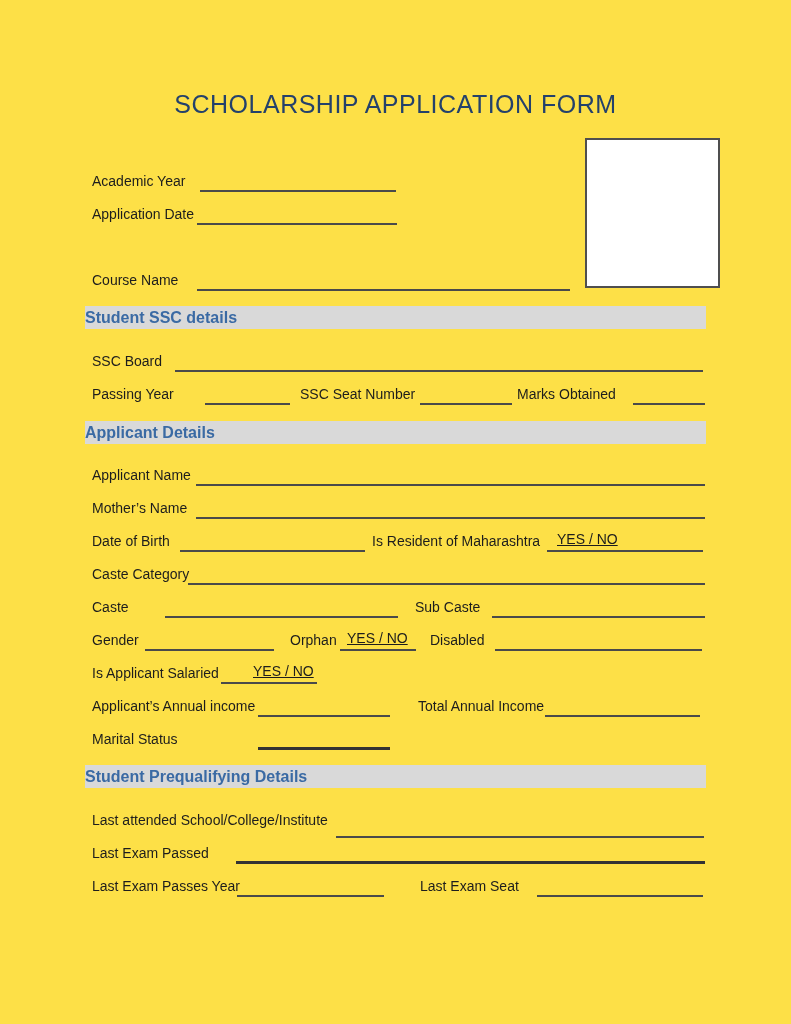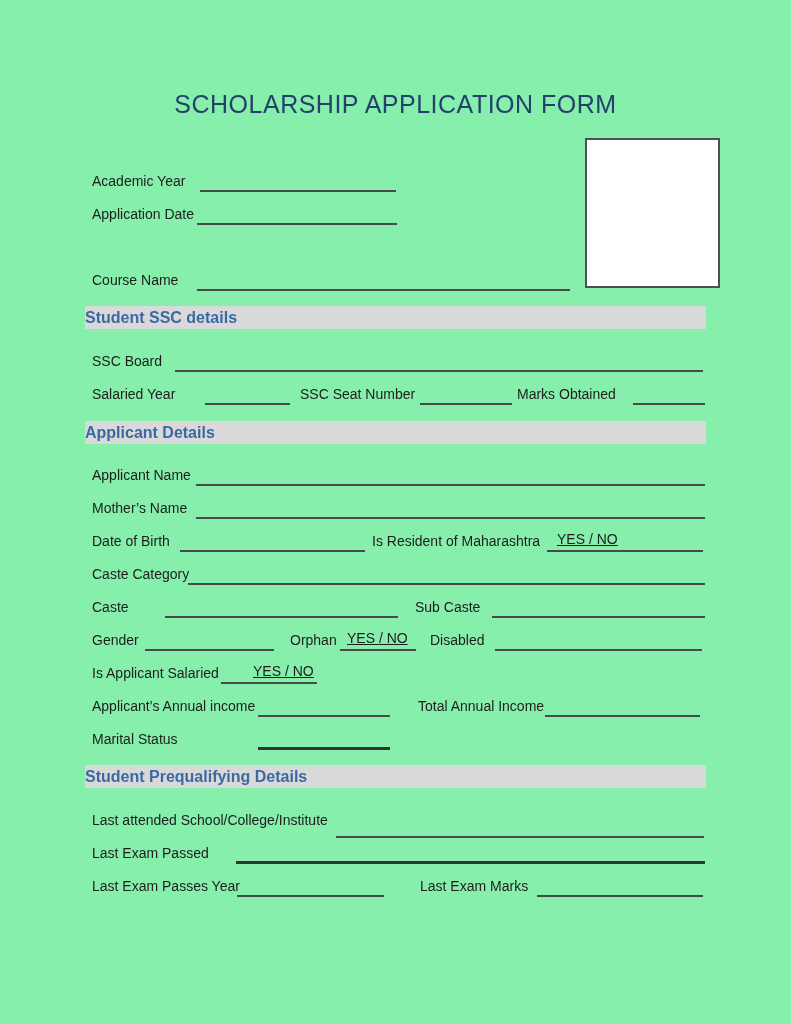--- a/index.html
+++ b/index.html
@@ -1,17 +1,17 @@
 <!DOCTYPE html>
 <html><head>
 <meta charset="utf-8">
 <style>
   html,body{margin:0;padding:0;background:#ffffff;}
   .page{
-    position:relative;width:791px;height:1024px;background:#86efac;
+    position:relative;width:791px;height:1024px;background:#fde047;
     font-family:"Liberation Sans",sans-serif;color:#1d1d1d;overflow:hidden;
   }
   .doc-title{
     position:absolute;top:90px;left:0;width:791px;text-align:center;
     font-size:25px;font-weight:400;letter-spacing:0.5px;color:#24416B;white-space:nowrap;
   }
   .photo-box{
     position:absolute;left:585px;top:138px;width:135px;height:150px;
     border:2px solid #4f4f4f;background:#ffffff;box-sizing:border-box;
   }
@@ -57,21 +57,21 @@
   </div>
 
   <div class="section-bar" style="top:306px">
     <span class="section-heading">Student SSC details</span>
   </div>
   <div class="row" style="top:352px">
     <span class="lbl" style="left:92px">SSC Board</span>
     <span class="line" style="left:175px;width:528px"></span>
   </div>
   <div class="row" style="top:385px">
-    <span class="lbl" style="left:92px">Salaried Year</span>
+    <span class="lbl" style="left:92px">Passing Year</span>
     <span class="line" style="left:205px;width:85px"></span>
     <span class="lbl" style="left:300px">SSC Seat Number</span>
     <span class="line" style="left:420px;width:92px"></span>
     <span class="lbl" style="left:517px">Marks Obtained</span>
     <span class="line" style="left:633px;width:72px"></span>
   </div>
 
   <div class="section-bar" style="top:421px">
     <span class="section-heading">Applicant Details</span>
   </div>
@@ -132,17 +132,17 @@
     <span class="lbl" style="left:92px">Last Exam Passed</span>
     <span class="line line-thick" style="left:236px;width:469px"></span>
   </div>
   <div class="row" style="top:811px">
     <span class="lbl" style="left:92px">Last attended School/College/Institute</span>
     <span class="line" style="left:336px;width:368px;bottom:-7px"></span>
   </div>
   <div class="row" style="top:877px">
     <span class="lbl" style="left:92px">Last Exam Passes Year</span>
     <span class="line" style="left:237px;width:147px"></span>
-    <span class="lbl" style="left:420px">Last Exam Marks</span>
+    <span class="lbl" style="left:420px">Last Exam Seat</span>
     <span class="line" style="left:537px;width:166px"></span>
   </div>
 
 </div>
 
 </body></html>

